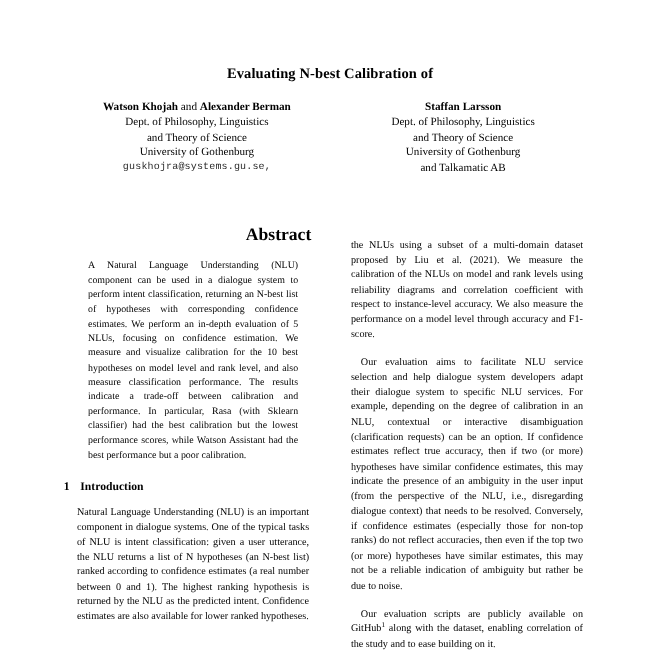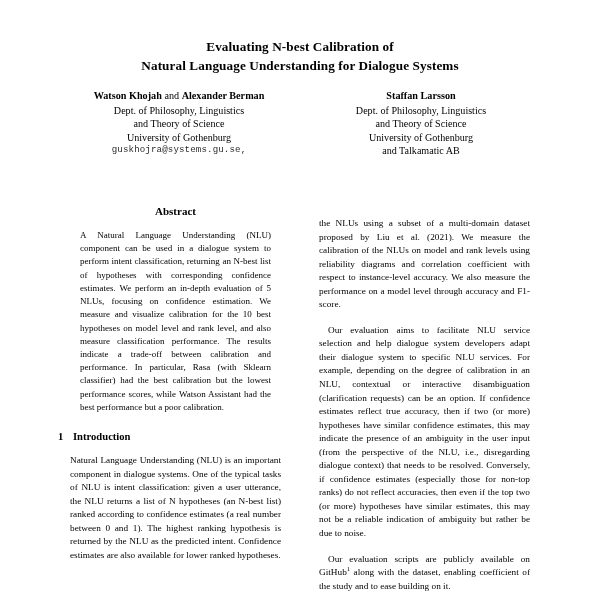--- a/index.html
+++ b/index.html
@@ -29,21 +29,21 @@
     text-align: center;
   }
   .paper-title {
     font-size: 13.2px;
     font-weight: bold;
     line-height: 1.42;
     letter-spacing: 0.1px;
     margin: 0 auto;
     width: 480px;
   }
-  .title-line { display: block; }
+  .title-line { display: block; margin-top: 20px; }
 
   
   .authors {
     display: flex;
     justify-content: center;
     margin-top: 14px;
     padding: 0 58px;
     box-sizing: border-box;
   }
   .author-col {
@@ -88,23 +88,23 @@
     overflow: hidden;
   }
   .col-left { width: 235px; }
   .col-right { width: 235px; }
 
   
   .abstract-wrap {
     padding: 0 10px 0 10px;
   }
   .abstract-head {
-    text-align: center;
-    font-weight: bold;
-    font-size: 11px;
+    text-align: right;
+    font-weight: bold;
+    font-size: 16px;
     margin: 0 0 7px 0;
   }
   p.body-text {
     margin: 12px;
     text-align: justify;
     text-justify: inter-word;
     font-size: 9.25px;
     line-height: 1.465;
     hyphens: manual;
   }
@@ -137,21 +137,20 @@
   }
 </style>
 </head>
 <body>
 
 <div class="page">
 
   <div class="title-block">
     <h1 class="paper-title">
       <span class="title-line">Evaluating N-best Calibration of</span>
-      <span class="title-line">Natural Language Understanding for Dialogue Systems</span>
     </h1>
   </div>
 
   <div class="authors">
 
     <div class="author-col">
       <div class="author-names">
         <span>Watson Khojah</span><span class="conj"> and </span><span>Alexander Berman</span>
       </div>
       <div class="affil-line">Dept. of Philosophy, Linguistics</div>
@@ -189,21 +188,21 @@
 
     </div>
 
     <div class="col col-right">
 
       <p class="body-text">the NLUs using a subset of a multi-domain dataset proposed by Liu et al. (2021). We measure the calibration of the NLUs on model and rank levels using reliability diagrams and correlation coefficient with respect to instance-level accuracy. We also measure the performance on a model level through accuracy and F1-score.</p>
 
       <p class="body-text indent" style="margin-top:0;">Our evaluation aims to facilitate NLU service selection and help dialogue system developers adapt their dialogue system to specific NLU services. For example, depending on the degree of calibration in an NLU, contextual or interactive disambiguation (clarification requests) can be an option. If confidence estimates reflect true accuracy, then if two (or more) hypotheses have similar confidence estimates, this may indicate the presence of an ambiguity in the user input (from the perspective of the NLU, i.e., disregarding dialogue context) that needs to be resolved. Conversely, if confidence estimates (especially those for non-top ranks) do not reflect accuracies, then even if the top two (or more) hypotheses have similar estimates, this may not be a reliable indication of ambiguity but rather be due to noise.</p>
 
       <p class="body-text indent">
-        <span>Our evaluation scripts are publicly available on GitHub</span><sup class="fn">1</sup><span> along with the dataset, enabling coefficient of the study and to ease building on it.</span>
+        <span>Our evaluation scripts are publicly available on GitHub</span><sup class="fn">1</sup><span> along with the dataset, enabling correlation of the study and to ease building on it.</span>
       </p>
 
       <div class="section-head related-head">
         <span class="num">2</span><span>Berman work</span>
       </div>
 
     </div>
 
   </div>
 

